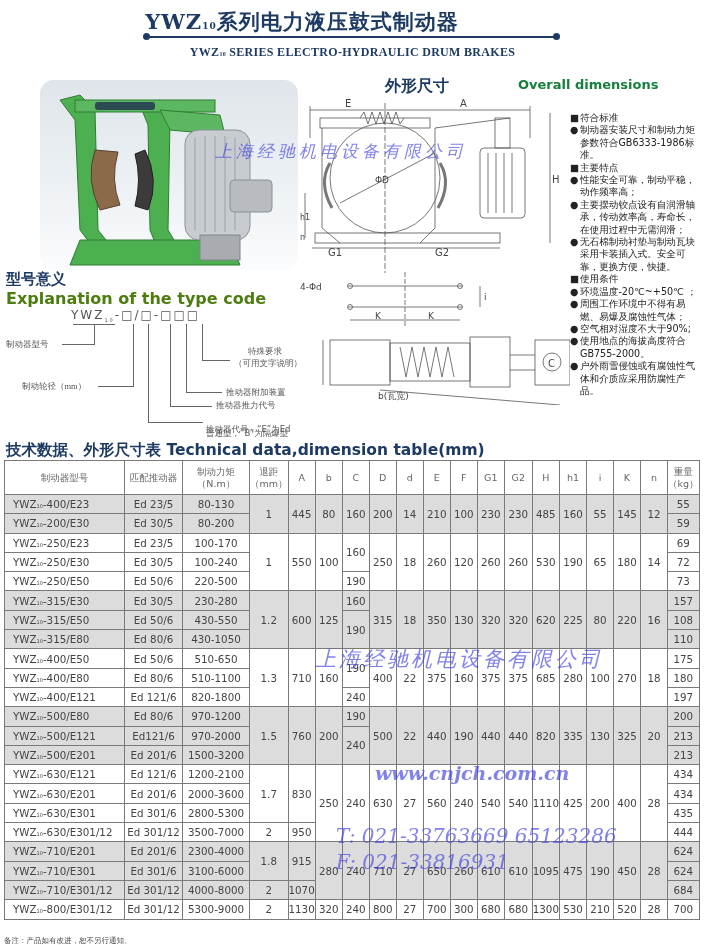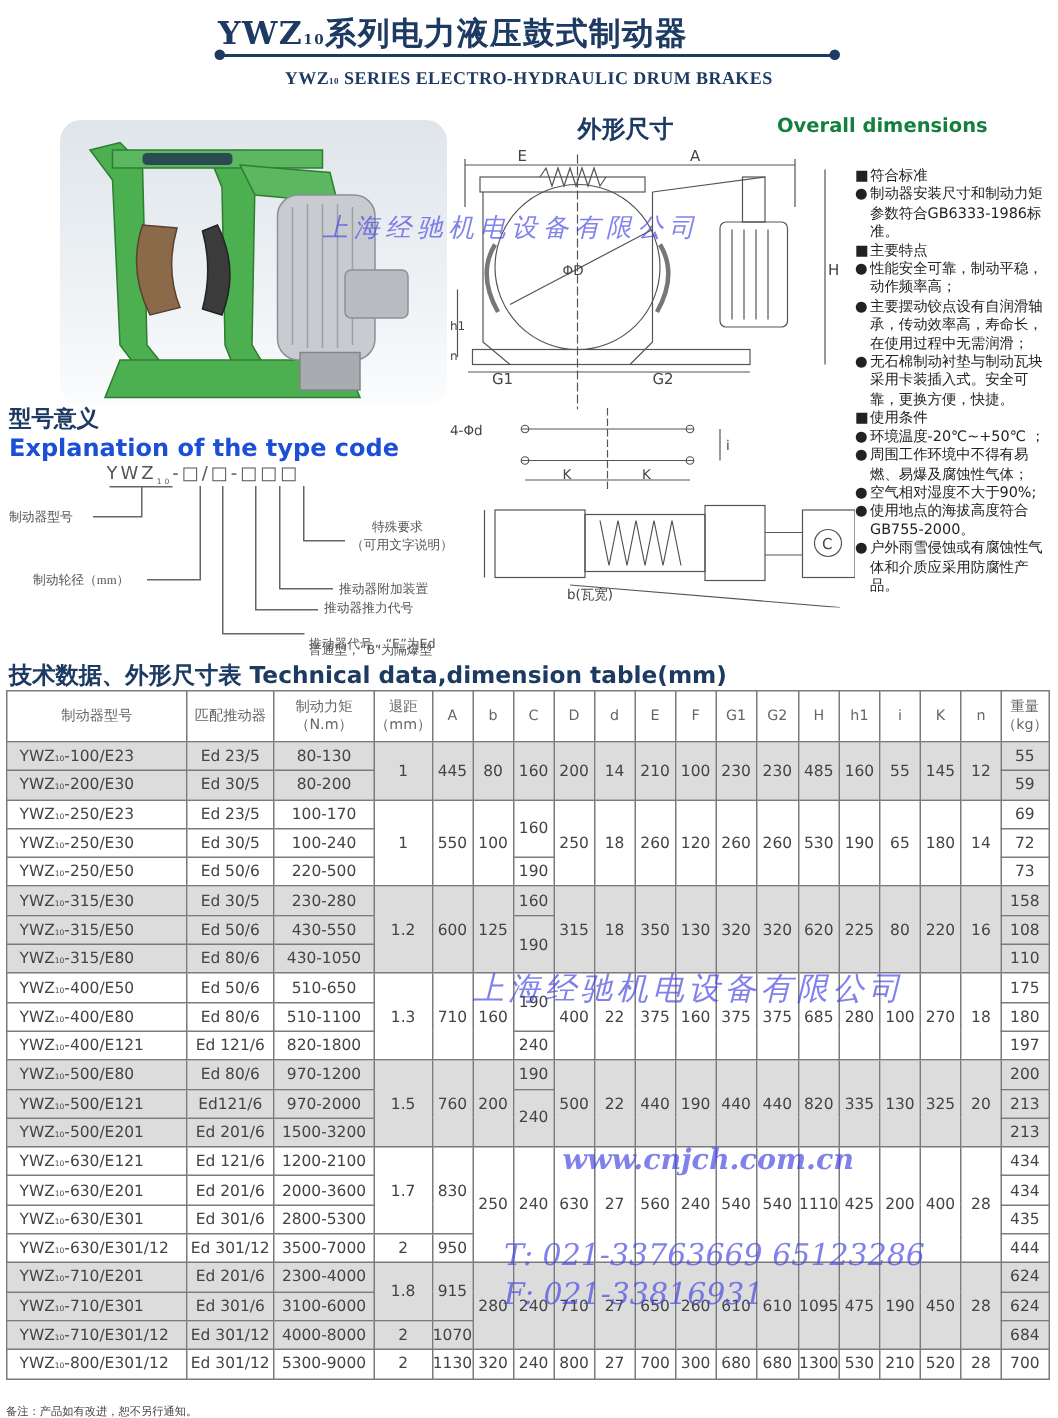--- a/index.html
+++ b/index.html
@@ -9,21 +9,21 @@
   .title-cn sub{font-size:9px;vertical-align:baseline;}
   .title-line{left:146px;top:36px;width:410px;height:2px;background:#1d3a63;}
   .title-dot{width:7px;height:7px;border-radius:50%;background:#1d3a63;top:33px;}
   .title-en{left:0;width:705px;top:45px;text-align:center;font-family:"Liberation Serif","DejaVu Serif",serif;font-weight:bold;font-size:12px;color:#1d3a63;letter-spacing:0.3px;}
   .title-en sub{font-size:6px;vertical-align:baseline;}
   .photo{left:40px;top:80px;width:258px;height:190px;border-radius:14px;background:linear-gradient(180deg,#dfe5ea 0%,#eef2f5 60%,#fbfcfd 100%);overflow:hidden;}
   .sec-title-cn{font-weight:bold;color:#1d3a63;}
   .dims-cn{left:385px;top:76px;font-size:16px;}
   .dims-en{left:518px;top:77px;font-size:13px;font-weight:bold;color:#15803d;font-family:"DejaVu Sans",sans-serif;}
   .type-cn{left:6px;top:270px;font-size:15px;}
-  .type-en{left:6px;top:289px;font-size:16px;font-weight:bold;color:#1d4ed8;}
+  .type-en{left:6px;top:289px;font-size:16px;font-weight:bold;color:#4d7c0f;}
   .notes{left:570px;top:112px;width:130px;font-size:9.6px;line-height:12.4px;color:#222;}
   .notes .row{display:flex;}
   .notes .mk{width:10px;flex:none;}
   .tech-title{left:6px;top:440px;font-size:15.5px;font-weight:bold;color:#1d3a63;white-space:nowrap;}
   table.tech{position:absolute;left:4px;top:460px;border-collapse:collapse;font-size:10.3px;color:#444;table-layout:fixed;}
   table.tech td,table.tech th{border:1px solid #7a7a7a;text-align:center;padding:0;height:18.3px;font-weight:normal;white-space:nowrap;overflow:hidden;}
   table.tech th{height:33px;font-size:9.5px;color:#666;line-height:12px;background:#fff;}
   table.tech td.model{text-align:left;padding-left:8px;}
   table.tech td.model sub{font-size:5px;vertical-align:baseline;}
   .g{background:#dcdcdc;}
@@ -264,21 +264,21 @@
       <th>h1</th>
       <th>i</th>
       <th>K</th>
       <th>n</th>
       <th><span>重量</span><br><span>（kg）</span></th>
     </tr>
   </thead>
   <tbody>
 
     <tr class="g">
-      <td class="model"><span>YWZ</span><sub>10</sub><span>-100/E23</span></td>
+      <td class="model"><span>YWZ</span><sub>10</sub><span>-400/E23</span></td>
       <td>Ed 23/5</td>
       <td>80-130</td>
       <td rowspan="2">1</td>
       <td rowspan="2">445</td>
       <td rowspan="2">80</td>
       <td rowspan="2">160</td>
       <td rowspan="2">200</td>
       <td rowspan="2">14</td>
       <td rowspan="2">210</td>
       <td rowspan="2">100</td>
@@ -345,21 +345,21 @@
       <td rowspan="3">18</td>
       <td rowspan="3">350</td>
       <td rowspan="3">130</td>
       <td rowspan="3">320</td>
       <td rowspan="3">320</td>
       <td rowspan="3">620</td>
       <td rowspan="3">225</td>
       <td rowspan="3">80</td>
       <td rowspan="3">220</td>
       <td rowspan="3">16</td>
-      <td>158</td>
+      <td>157</td>
     </tr>
     <tr class="g">
       <td class="model"><span>YWZ</span><sub>10</sub><span>-315/E50</span></td>
       <td>Ed 50/6</td>
       <td>430-550</td>
       <td rowspan="2">190</td>
       <td>108</td>
     </tr>
     <tr class="g">
       <td class="model"><span>YWZ</span><sub>10</sub><span>-315/E80</span></td>

